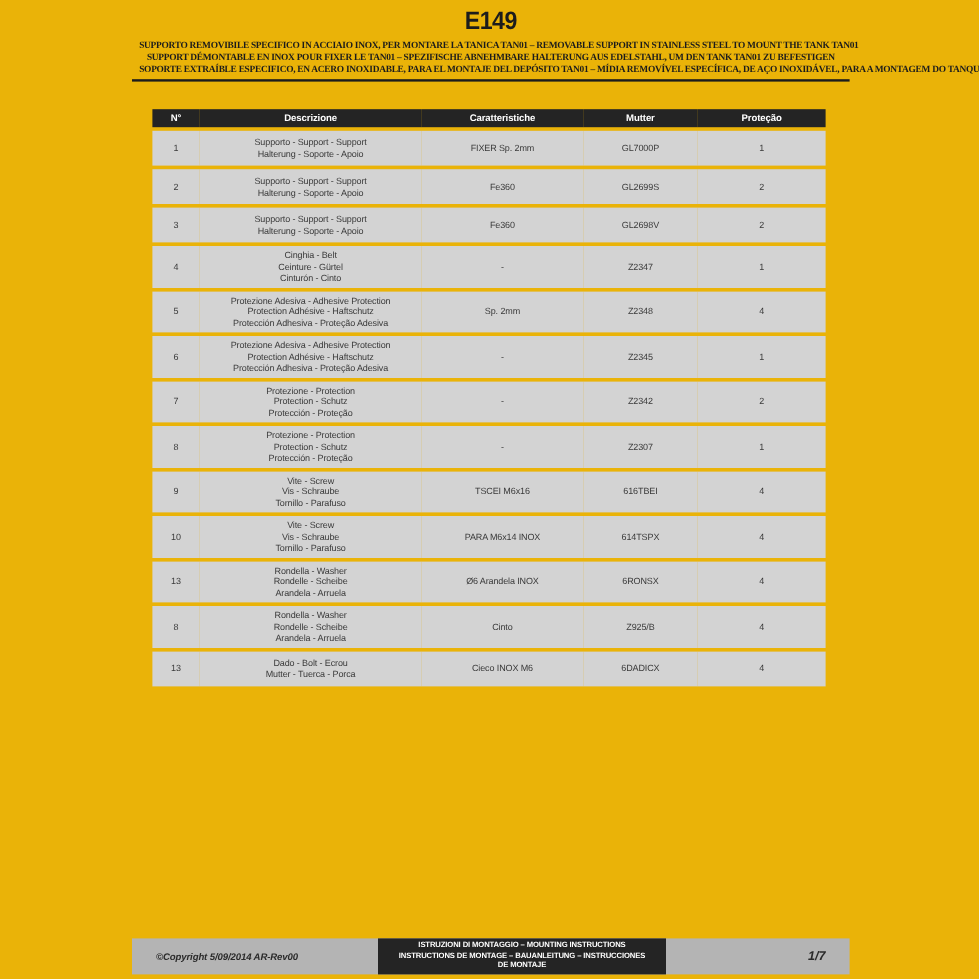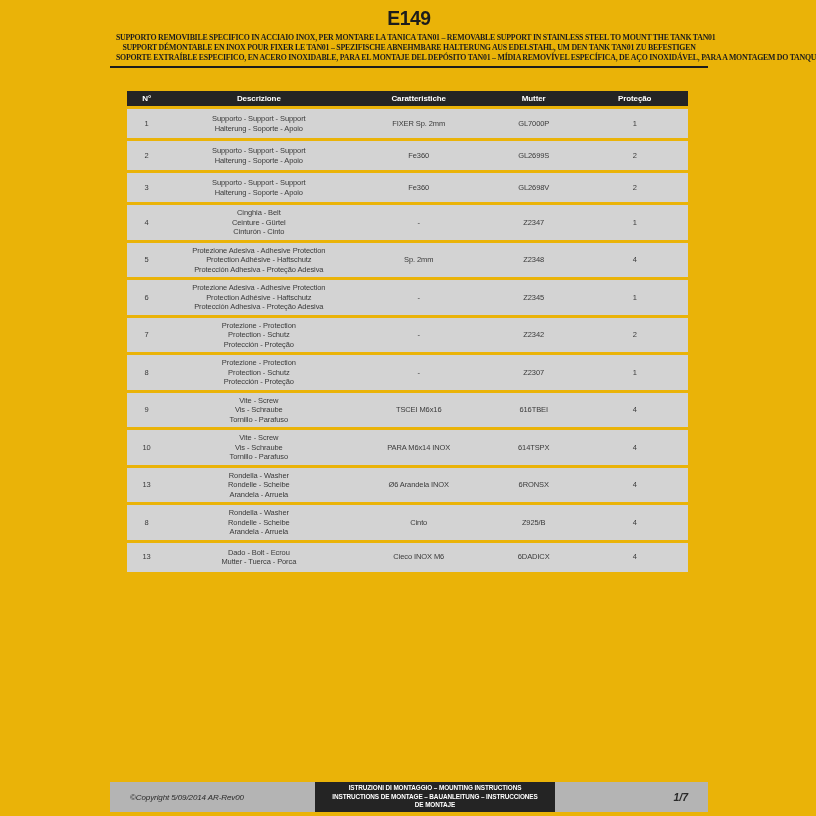--- a/index.html
+++ b/index.html
@@ -93,21 +93,21 @@
   }
   .footer-copyright {
     position: absolute;
     left: 20px;
     top: 0;
     height: 30px;
     display: flex;
     align-items: center;
     font-size: 8px;
     font-style: italic;
-    font-weight: normal;
+    font-weight: bold;
     color: #2a2a2a;
     letter-spacing: -0.1px;
   }
   .footer-instructions {
     position: absolute;
     left: 205px;
     top: 0;
     width: 240px;
     height: 30px;
     background: #242424;

